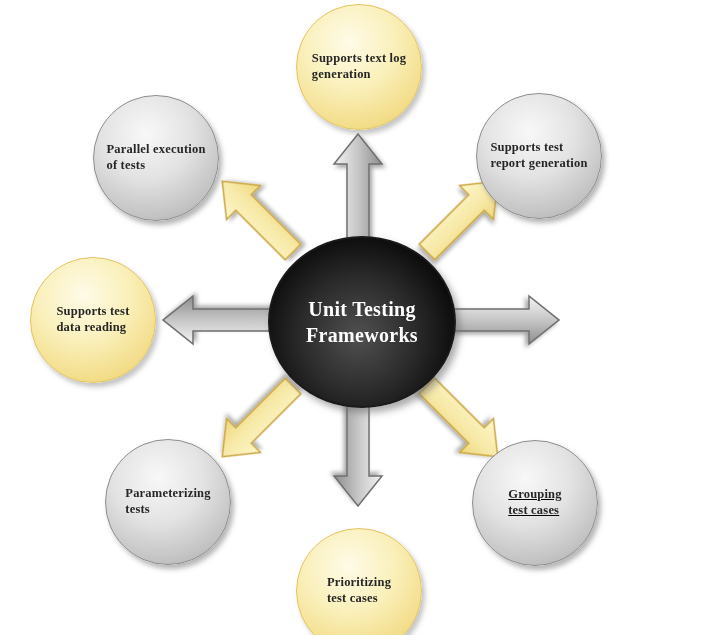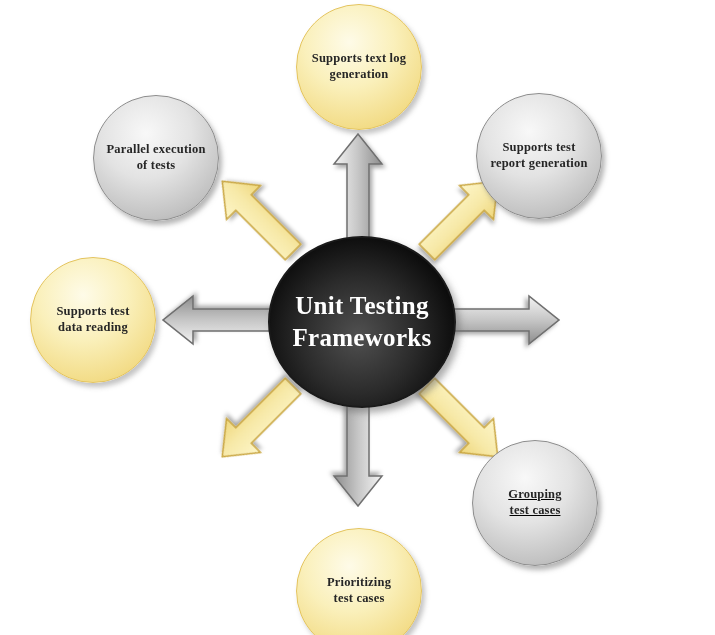--- a/index.html
+++ b/index.html
@@ -9,21 +9,20 @@
     background:#ffffff;
     overflow:hidden;
     font-family:"Liberation Serif", serif;
   }
   svg.arrow-layer{position:absolute;left:0;top:0;pointer-events:none;}
   .node{
     position:absolute;
     width:124px;height:124px;
     border-radius:50%;
     display:flex;align-items:center;justify-content:center;
-    text-align:center;
   }
   .node span{
     white-space:pre-line;
     font-weight:bold;
     font-size:12.5px;
     line-height:1.25;
     color:#262626;
     letter-spacing:0.2px;
   }
   .node.yellow{
@@ -52,21 +51,21 @@
     background:radial-gradient(ellipse at 48% 58%, #505050 0%, #2b2b2b 42%, #070707 78%, #000000 100%);
     border:2px solid #1a1a1a;
     box-shadow:4px 5px 7px rgba(105,105,105,0.55);
     display:flex;align-items:center;justify-content:center;
     text-align:center;
   }
   .center-node span{
     white-space:pre-line;
     color:#ffffff;
     font-weight:bold;
-    font-size:25px;
+    font-size:20px;
     line-height:1.3;
     letter-spacing:0.3px;
   }
 </style>
 </head>
 <body>
 
 <div class="canvas">
 
   <svg class="arrow-layer" width="715" height="635" viewBox="0 0 715 635">
@@ -106,20 +105,24 @@
 report generation</span>
   </div>
   <div class="node gray pos-bottom-right">
     <span>Grouping
 test cases</span>
   </div>
   <div class="node yellow pos-bottom">
     <span>Prioritizing
 test cases</span>
   </div>
+  <div class="node gray pos-bottom-left">
+    <span>Parameterizing
+tests</span>
+  </div>
   <div class="node yellow pos-left">
     <span>Supports test
 data reading</span>
   </div>
   <div class="node gray pos-top-left">
     <span>Parallel execution
 of tests</span>
   </div>
 
   <div class="center-node">

